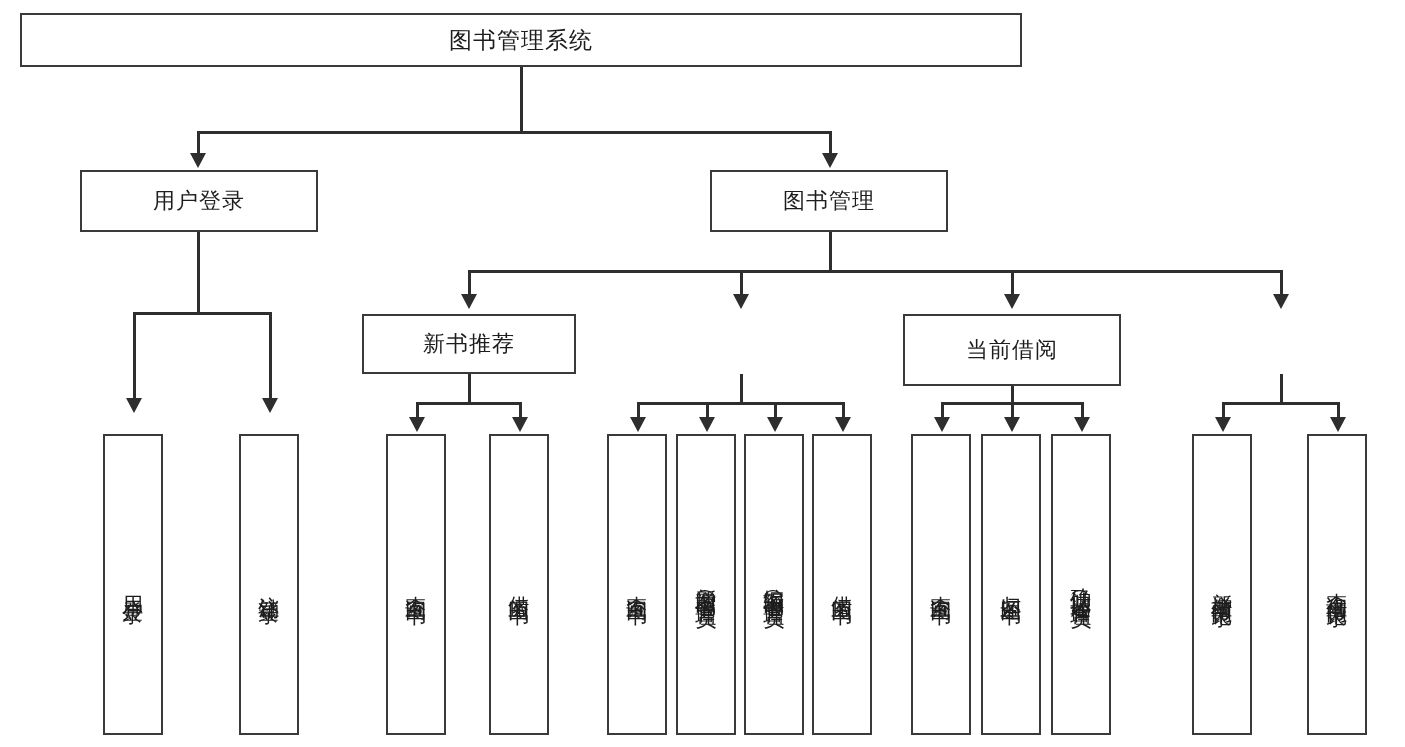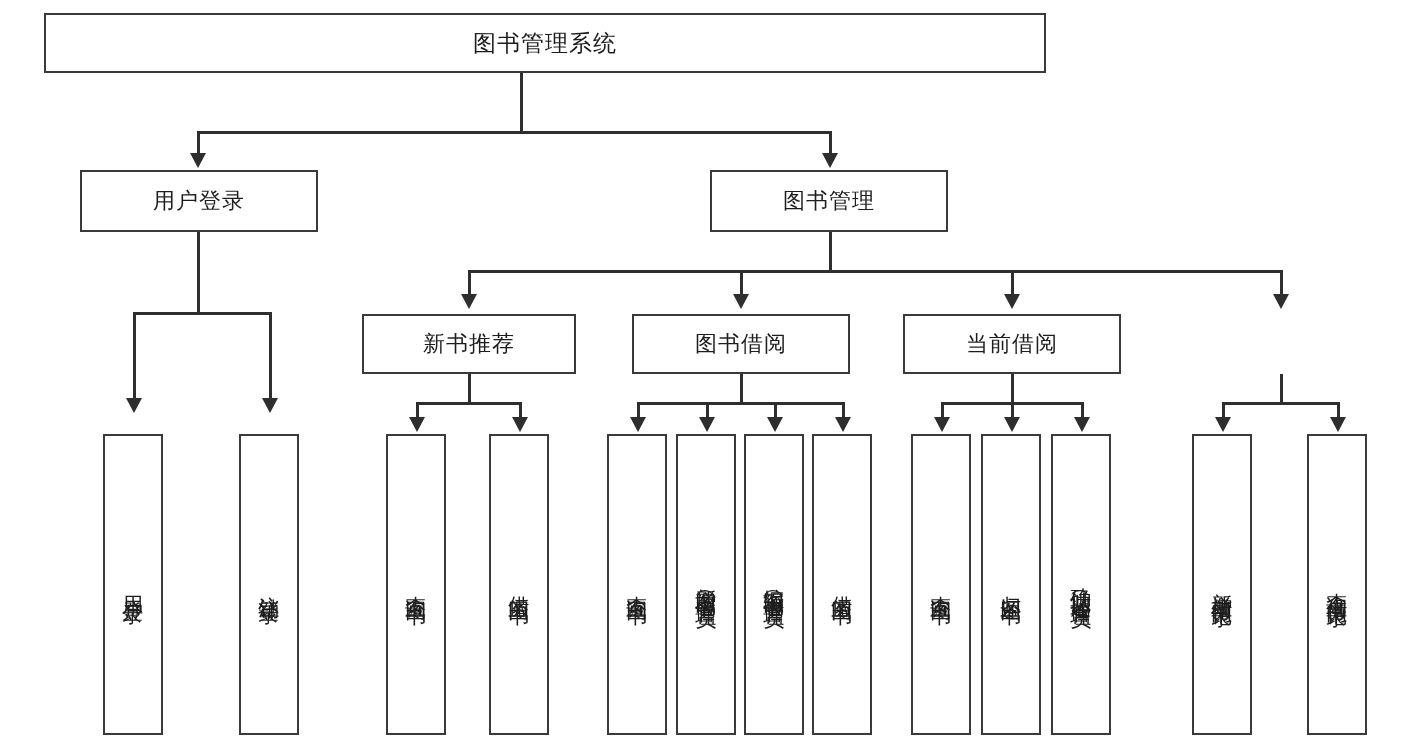--- a/index.html
+++ b/index.html
@@ -136,28 +136,27 @@
   <div class="ln lv" style="left:1081px; top:402px; height:17px;"></div>
   <div class="arrow" style="left:1074px; top:417px;"></div>
 
   <div class="ln lv" style="left:1280px; top:374px; height:30px;"></div>
   <div class="ln lh" style="left:1222px; top:402px; width:117px;"></div>
   <div class="ln lv" style="left:1222px; top:402px; height:17px;"></div>
   <div class="arrow" style="left:1215px; top:417px;"></div>
   <div class="ln lv" style="left:1337px; top:402px; height:17px;"></div>
   <div class="arrow" style="left:1330px; top:417px;"></div>
 
-  <div class="node node-h node-root" style="left:20px; top:13px; width:1002px; height:60px;margin-left:24px;">图书管理系统</div>
+  <div class="node node-h node-root" style="left:20px; top:13px; width:1002px; height:54px;">图书管理系统</div>
 
   <div class="node node-h" style="left:80px; top:170px; width:238px; height:62px;">用户登录</div>
   <div class="node node-h" style="left:362px; top:314px; width:214px; height:60px;">新书推荐</div>
 
   <div class="node node-h" style="left:710px; top:170px; width:238px; height:62px;">图书管理</div>
-  <div class="node node-h" style="left:632px; top:314px; width:218px; height:60px;">图书借阅</div>
-  <div class="node node-h" style="left:903px; top:314px; width:218px; height:60px;">当前借阅</div>
+  <div class="node node-h" style="left:903px; top:314px; width:218px; height:72px;">当前借阅</div>
 
   <div class="node node-v" style="left:103px; top:434px; width:60px; height:301px;">
     <span class="vtxt">用户登录</span>
   </div>
   <div class="node node-v" style="left:239px; top:434px; width:60px; height:301px;">
     <span class="vtxt">注销登录</span>
   </div>
 
   <div class="node node-v" style="left:386px; top:434px; width:60px; height:301px;">
     <span class="vtxt">查询图书</span>

